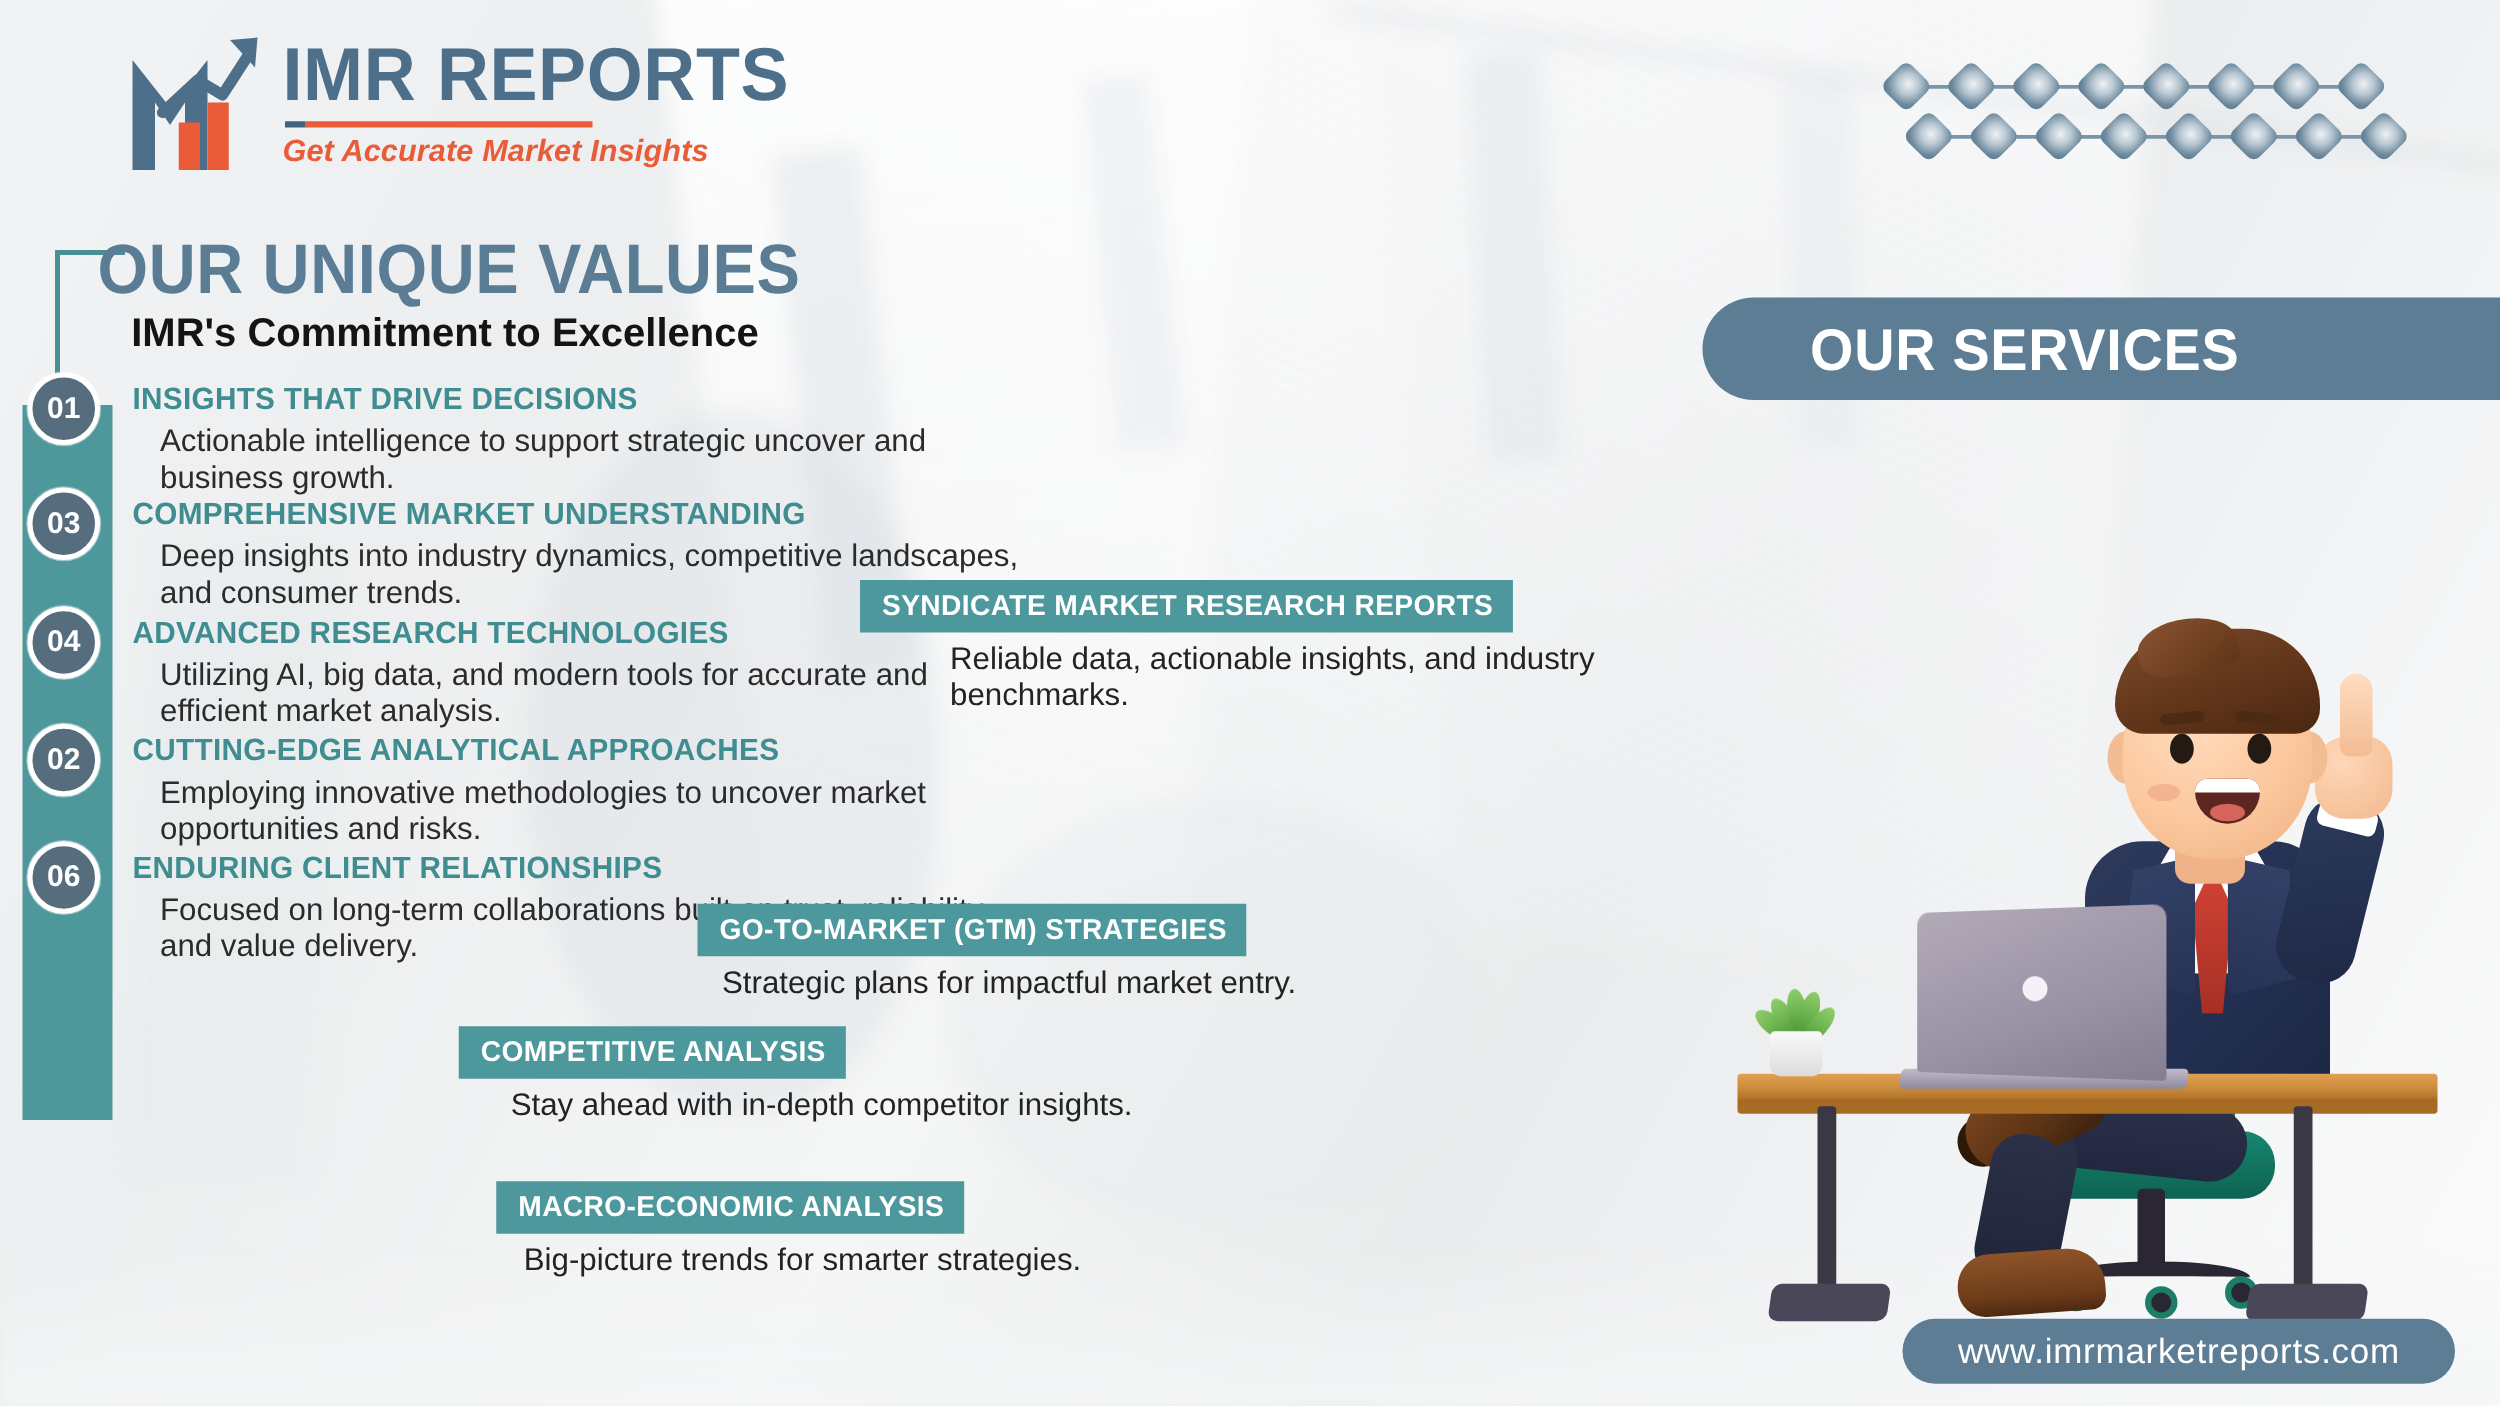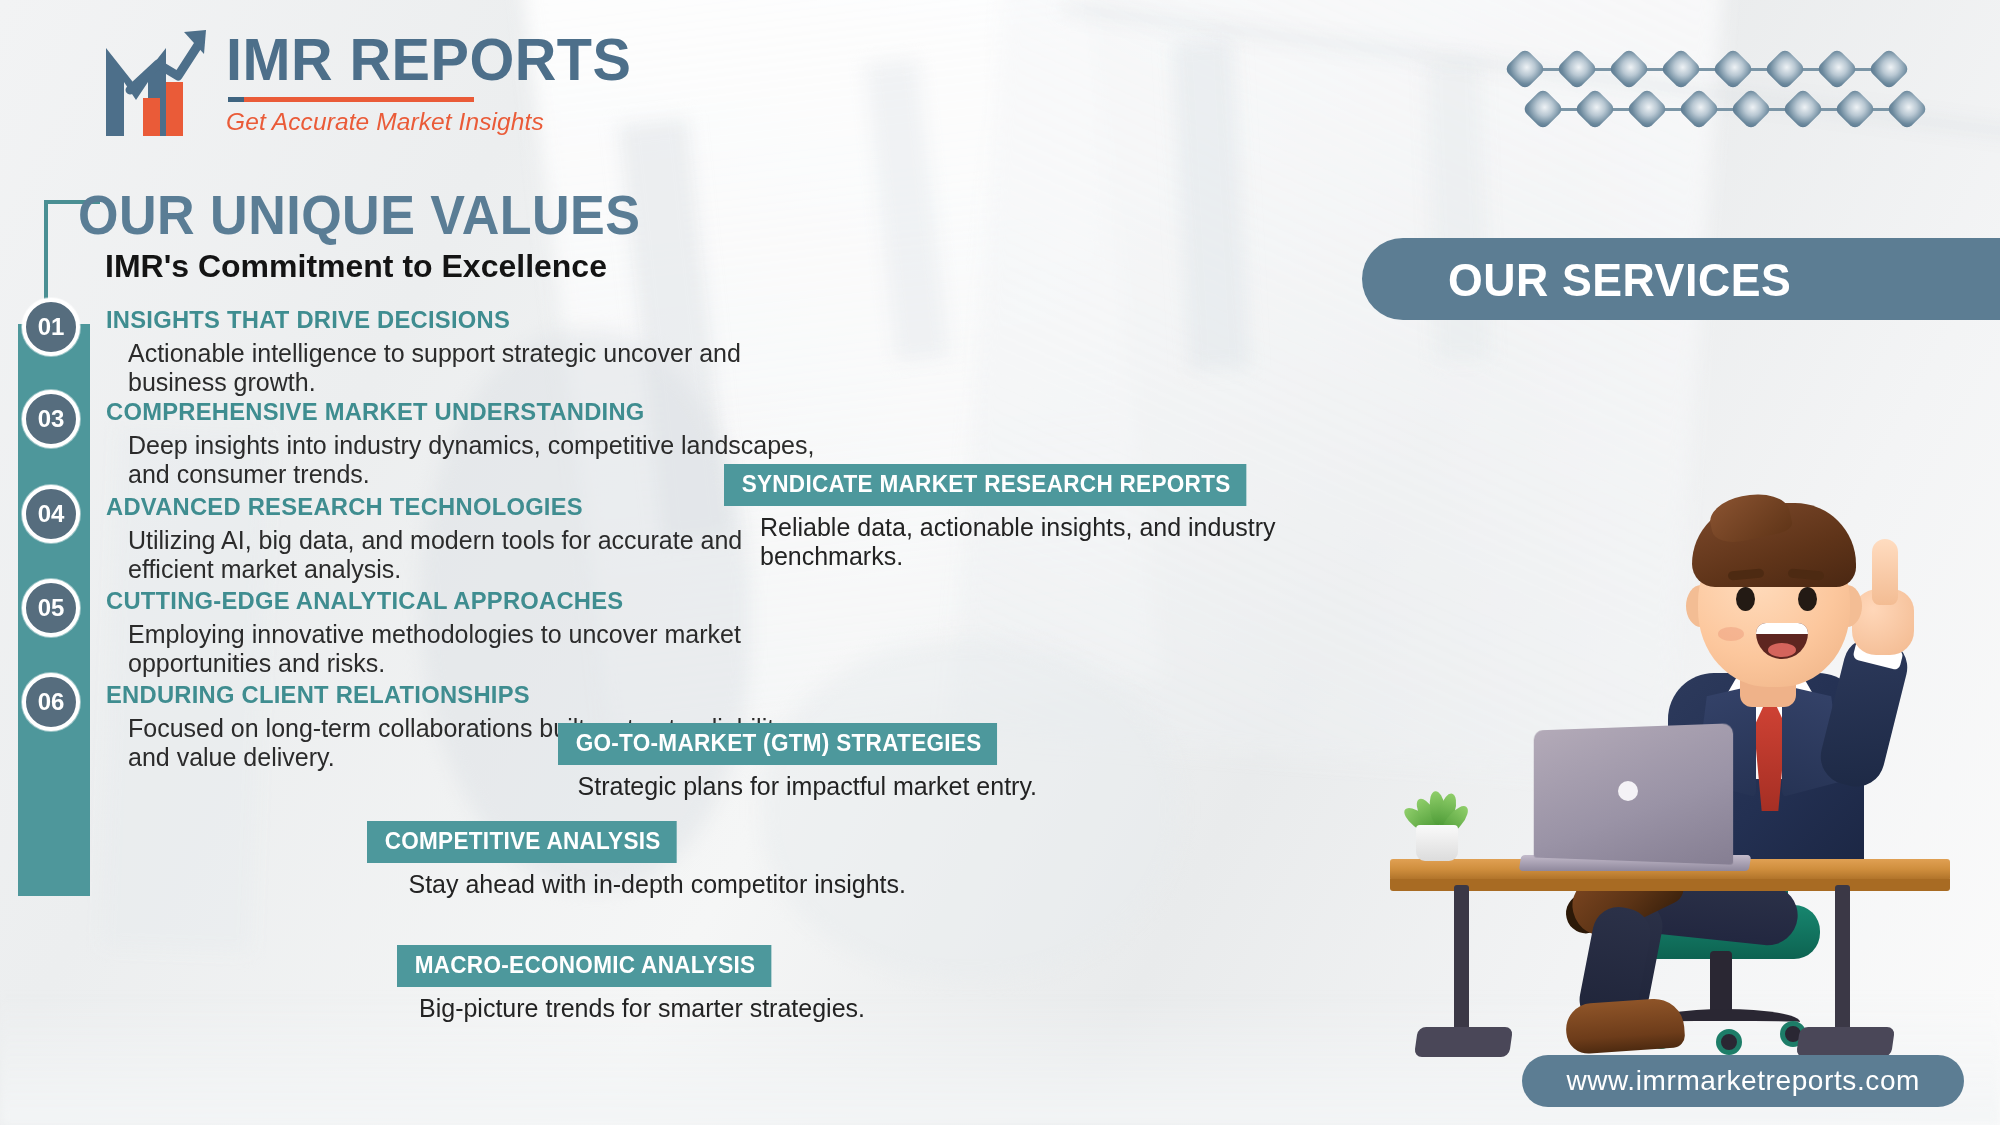--- a/index.html
+++ b/index.html
@@ -59,21 +59,21 @@
   .logo-text-block { margin-left: 12px; padding-bottom: 6px; }
   .logo-title {
     font-size: 60px; font-weight: 700; letter-spacing: .5px;
     color: #4d6f8a; line-height: .95; white-space: nowrap;
     font-family: "Liberation Sans", sans-serif; transform: scaleX(.96); transform-origin: left;
   }
   .logo-rule { display: flex; height: 5px; margin: 9px 0 6px 2px; width: 246px; }
   .logo-rule .seg-blue { width: 16px; background: #3f6480; }
   .logo-rule .seg-red { flex: 1; background: #ea5b38; }
   .logo-tagline {
-    font-size: 24.5px; font-weight: 400; font-style: italic;
+    font-size: 24.5px; font-weight: 700; font-style: italic;
     color: #ea5b38; letter-spacing: .1px; white-space: nowrap;
     font-family: "Liberation Sans", sans-serif;
   }
 
   
   .diamond-deco { position: absolute; right: 78px; top: 52px; }
   .dia-row { position: relative; height: 34px; display: flex; align-items: center; }
   .dia-row.row-2 { margin-top: 6px; margin-left: 18px; }
   .dia-link { width: 22px; height: 3px; background: #7b95a6; }
   .dia {
@@ -167,21 +167,21 @@
     display: inline-block;
     transform: scaleX(.98); transform-origin: left;
   }
   .svc-desc {
     margin-top: 7px;
     font-size: 25px; line-height: 1.16; color: #232323;
   }
 
   
   .svc-1 { right: 680px; top: 464px; text-align: left; }
-  .svc-1 .svc-desc { margin-left: 36px; width: 560px; }
+  .svc-1 .svc-desc { margin-left: 72px; width: 560px; }
   .svc-2 { right: 828px; top: 602px; }
   .svc-2 .svc-desc { margin-left: 42px; }
   .svc-3 { right: 963px; top: 723px; }
   .svc-3 .svc-desc { margin-left: 20px; }
   .svc-4 { right: 1094px; top: 821px; }
   .svc-4 .svc-desc { margin-left: 42px; }
   .svc-5 { right: 1135px; top: 945px; }
   .svc-5 .svc-desc { margin-left: 22px; }
 
   
@@ -488,21 +488,21 @@
       <div class="vi-body">Deep insights into industry dynamics, competitive landscapes, and consumer trends.</div>
     </div>
 
     <div class="value-item" style="height:94px">
       <div class="vi-badge">04</div>
       <div class="vi-heading">ADVANCED RESEARCH TECHNOLOGIES</div>
       <div class="vi-body">Utilizing AI, big data, and modern tools for accurate and efficient market analysis.</div>
     </div>
 
     <div class="value-item" style="height:94px">
-      <div class="vi-badge">05</div>
+      <div class="vi-badge">02</div>
       <div class="vi-heading">CUTTING-EDGE ANALYTICAL APPROACHES</div>
       <div class="vi-body">Employing innovative methodologies to uncover market opportunities and risks.</div>
     </div>
 
     <div class="value-item" style="height:94px">
       <div class="vi-badge">06</div>
       <div class="vi-heading">ENDURING CLIENT RELATIONSHIPS</div>
       <div class="vi-body">Focused on long-term collaborations built on trust, reliability, and value delivery.</div>
     </div>
 

